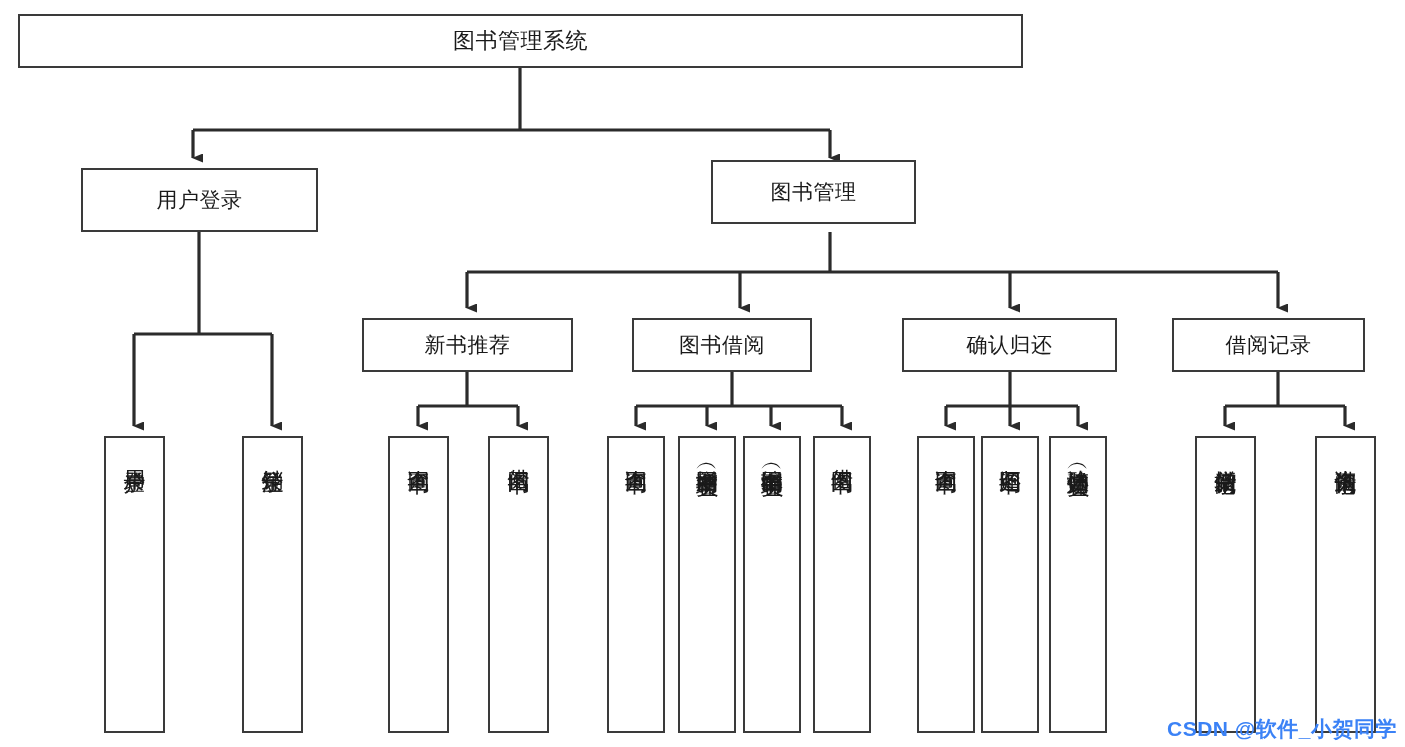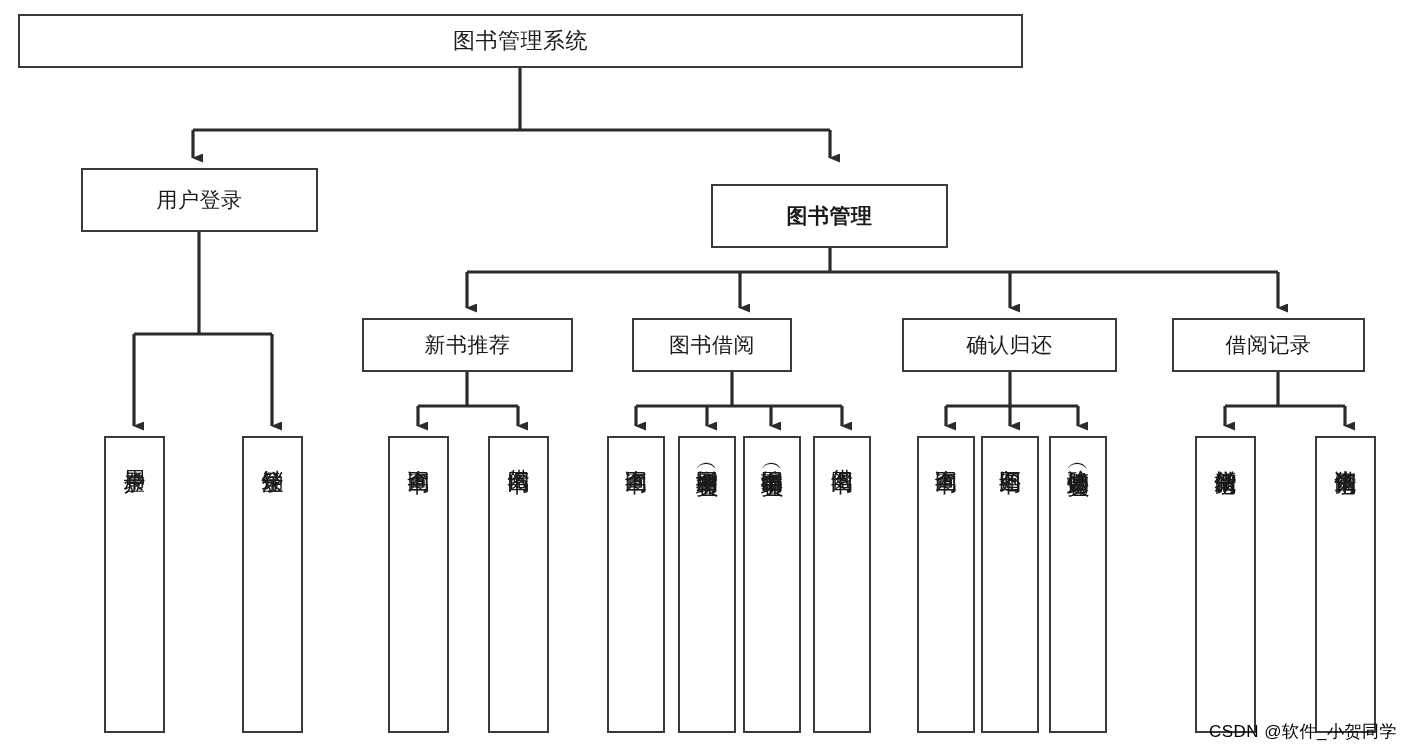--- a/index.html
+++ b/index.html
@@ -60,26 +60,27 @@
     font-size: 22px;
     line-height: 1.18;
     letter-spacing: 1px;
     white-space: nowrap;
     margin: 0 auto;
   }
   .watermark {
     position: absolute;
     right: 8px;
     bottom: 4px;
-    font-size: 17px;
-    color: #000000;
+    font-size: 21px;
+    color: #3b82f6;
     letter-spacing: 0.5px;
     z-index: 6;
     white-space: nowrap;
     font-family: "Liberation Sans", "DejaVu Sans", sans-serif;
+    font-weight: bold;
   }
 </style>
 </head>
 <body>
 
 <div id="canvas">
 
   <svg id="edges" viewBox="0 0 1405 747" width="1405" height="747">
     <defs>
       <marker id="arrow" markerWidth="9" markerHeight="11" refX="4.5" refY="10" orient="auto" markerUnits="userSpaceOnUse">
@@ -131,29 +132,29 @@
   </svg>
 
   <div class="node horizontal root" style="left:18px; top:14px; width:1005px; height:54px;">
     <span class="node-label">图书管理系统</span>
   </div>
 
   <div class="node horizontal" style="left:81px; top:168px; width:237px; height:64px;">
     <span class="node-label">用户登录</span>
   </div>
 
-  <div class="node horizontal" style="left:711px; top:184px; width:237px; height:64px;font-weight:bold;">
+  <div class="node horizontal" style="left:711px; top:160px; width:205px; height:64px;">
     <span class="node-label">图书管理</span>
   </div>
 
   <div class="node horizontal" style="left:362px; top:318px; width:211px; height:54px;justify-content:center;">
     <span class="node-label">新书推荐</span>
   </div>
 
-  <div class="node horizontal" style="left:632px; top:318px; width:160px; height:54px;">
+  <div class="node horizontal" style="left:632px; top:318px; width:180px; height:54px;">
     <span class="node-label">图书借阅</span>
   </div>
 
   <div class="node horizontal" style="left:902px; top:318px; width:215px; height:54px;">
     <span class="node-label">确认归还</span>
   </div>
 
   <div class="node horizontal" style="left:1172px; top:318px; width:193px; height:54px;">
     <span class="node-label">借阅记录</span>
   </div>

